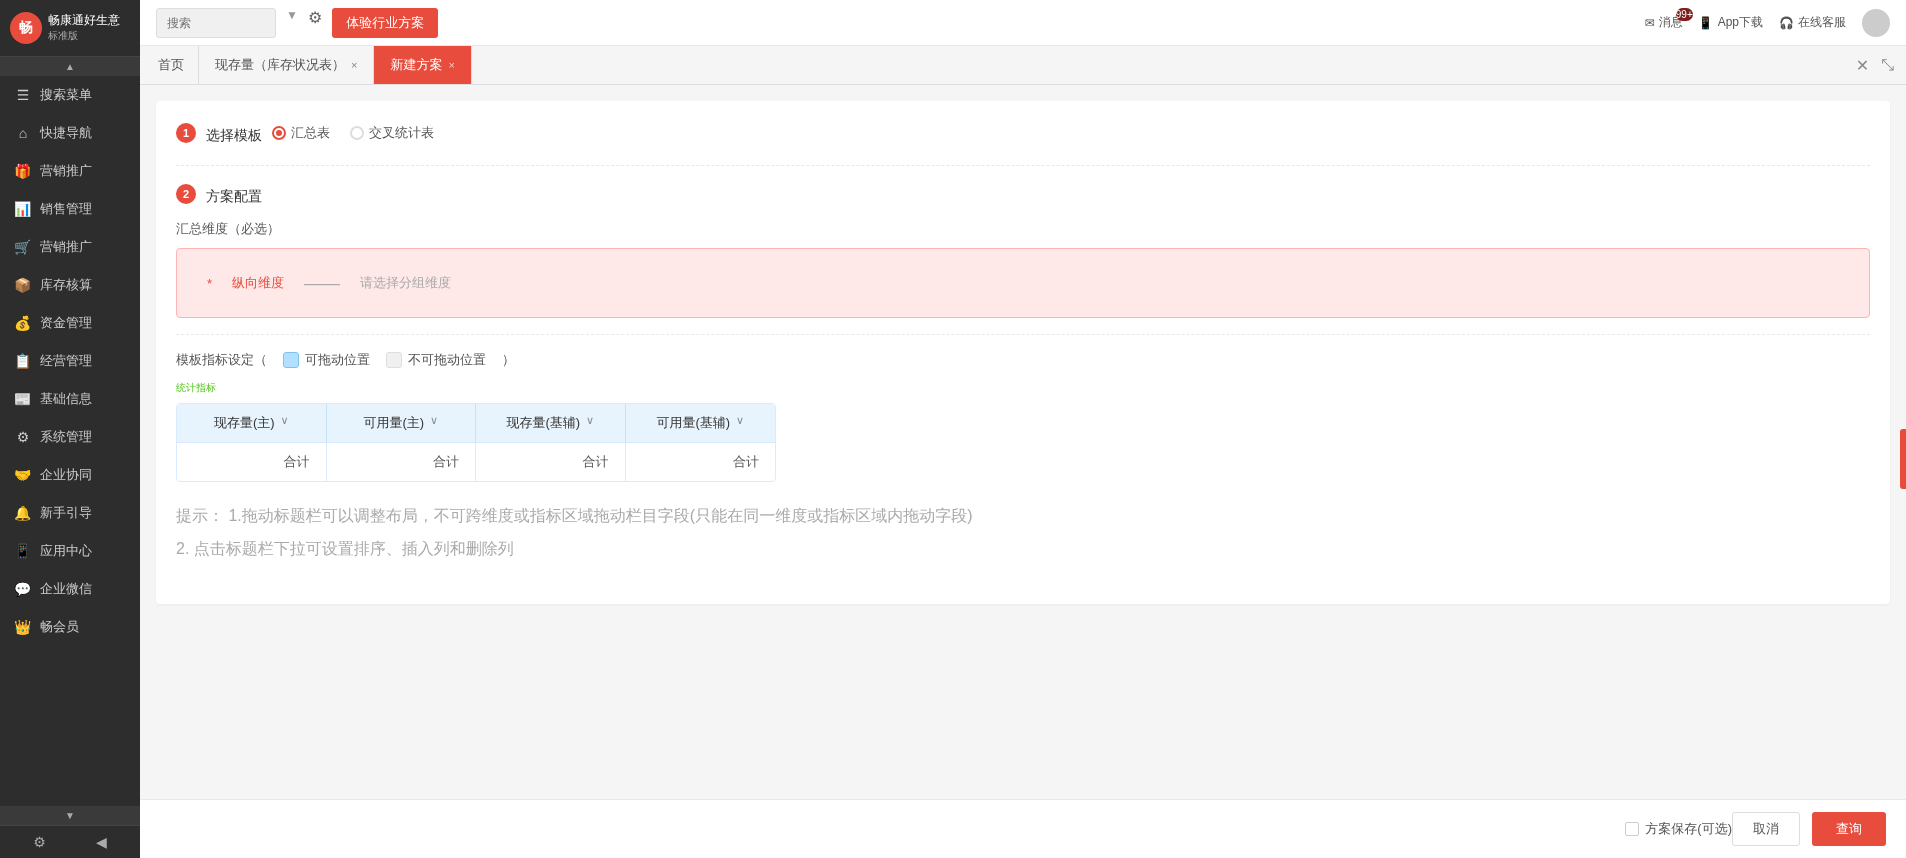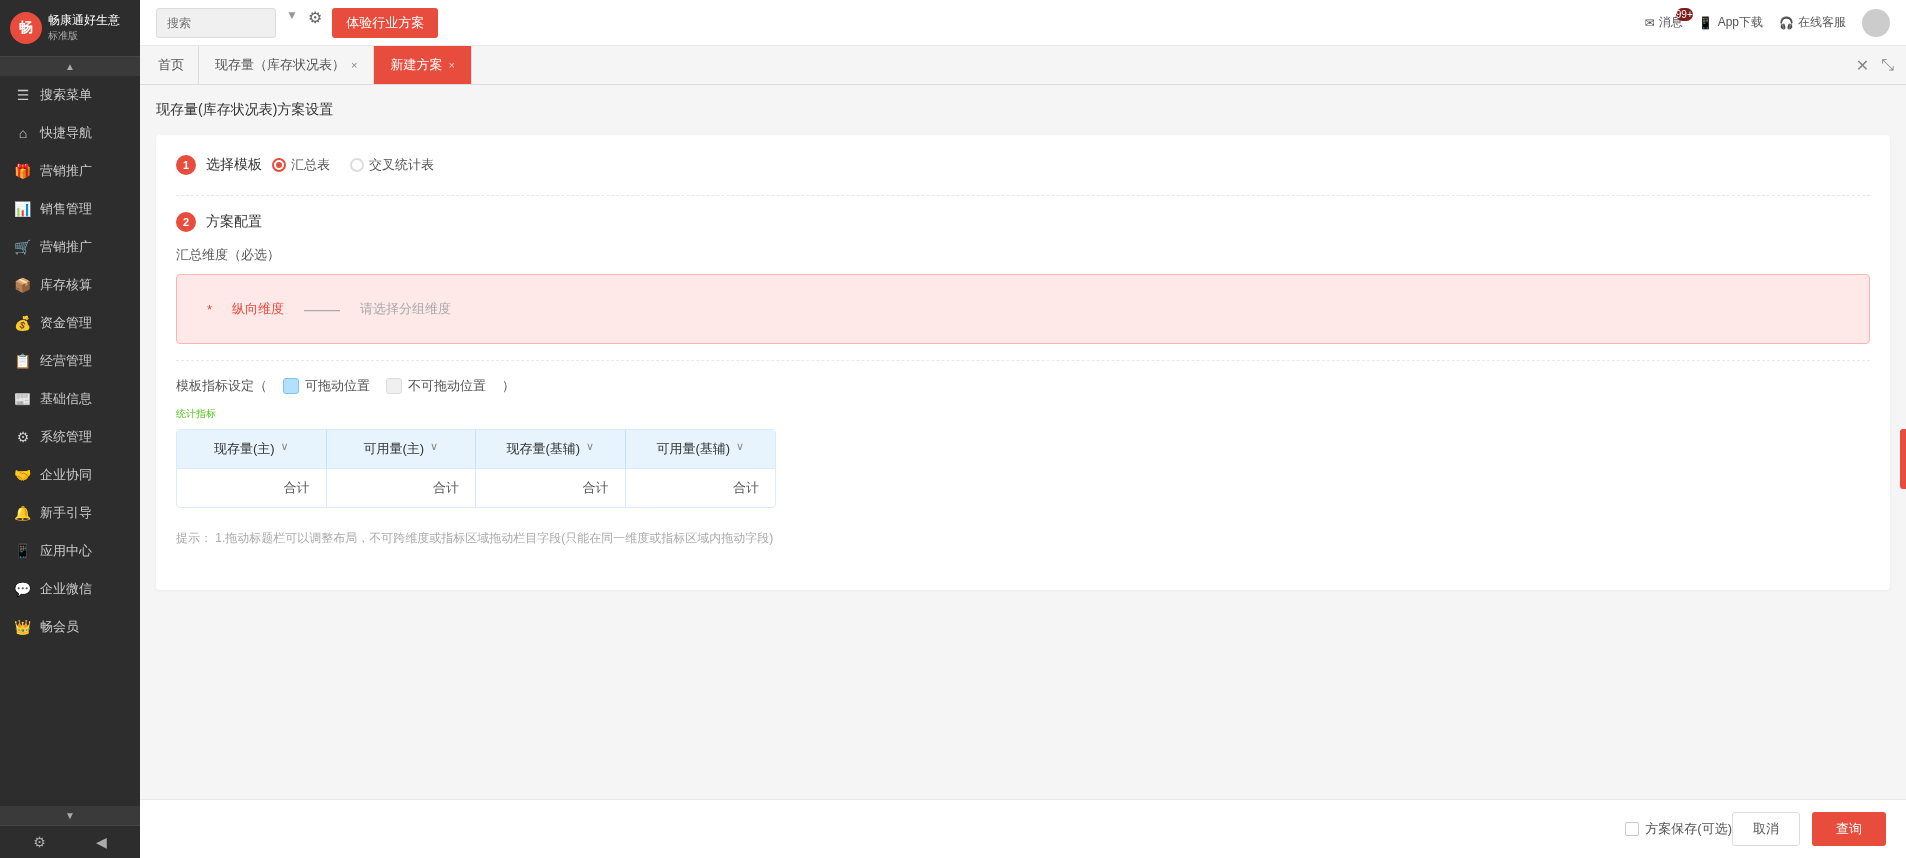--- a/index.html
+++ b/index.html
@@ -191,21 +191,21 @@
       margin-bottom: 14px;
     }
     .section-number {
       width: 20px; height: 20px;
       background: #e74c3c;
       color: white;
       border-radius: 50%;
       display: flex; align-items: center; justify-content: center;
       font-size: 11px; font-weight: bold; flex-shrink: 0;
     }
-    .section-title { font-size: 14px; color: #333; font-weight: 500; }
+    .section-title { font-size: 14px; color: #333; font-weight: 500; margin-top: 6px; }
 
     
     .radio-group { display: flex; align-items: center; gap: 20px; }
     .radio-item { display: flex; align-items: center; gap: 5px; cursor: pointer; font-size: 13px; color: #555; }
     .radio-circle {
       width: 14px; height: 14px;
       border-radius: 50%;
       border: 2px solid #ddd;
       display: flex; align-items: center; justify-content: center;
     }
@@ -299,21 +299,21 @@
       font-size: 13px;
       color: #555;
     }
     .indicator-cell:last-child { border-right: none; }
     .dropdown-icon { color: #888; font-size: 11px; }
 
     
     .tips-section {
       margin-top: 20px;
       color: #aaa;
-      font-size: 12px;
+      font-size: 16px;
       line-height: 1.8;
     }
     .tips-title { margin-bottom: 4px; }
 
     
     .page-footer {
       background: #fff;
       border-top: 1px solid #e8e8e8;
       padding: 12px 20px;
       display: flex;
@@ -480,21 +480,20 @@
       <span>新建方案</span>
       <span class="tab-close">×</span>
     </div>
     <div class="tabbar-end">
       <span class="win-btn">✕</span>
       <span class="win-btn">⤡</span>
     </div>
   </div>
 
   <div class="page-content">
-    <div class="page-title">现存量(库存状况表)方案设置</div>
 
     <div class="card">
 
       <div class="section">
         <div class="section-header">
           <div class="section-number">1</div>
           <div class="section-title">选择模板</div>
           <div class="radio-group">
             <label class="radio-item">
               <div class="radio-circle checked">
@@ -570,20 +569,21 @@
             <div class="indicator-cell">合计</div>
             <div class="indicator-cell">合计</div>
           </div>
         </div>
 
         <div class="tips-section">
           <div class="tips-title">
             <span>提示：</span>
             <span>1.拖动标题栏可以调整布局，不可跨维度或指标区域拖动栏目字段(只能在同一维度或指标区域内拖动字段)</span>
           </div>
+          <div>2. 点击标题栏下拉可设置排序、插入列和删除列</div>
         </div>
       </div>
 
     </div>
   </div>
 
   <div class="page-footer">
     <div class="save-option">
       <span class="checkbox-custom"></span>
       <span>方案保存(可选)</span>

